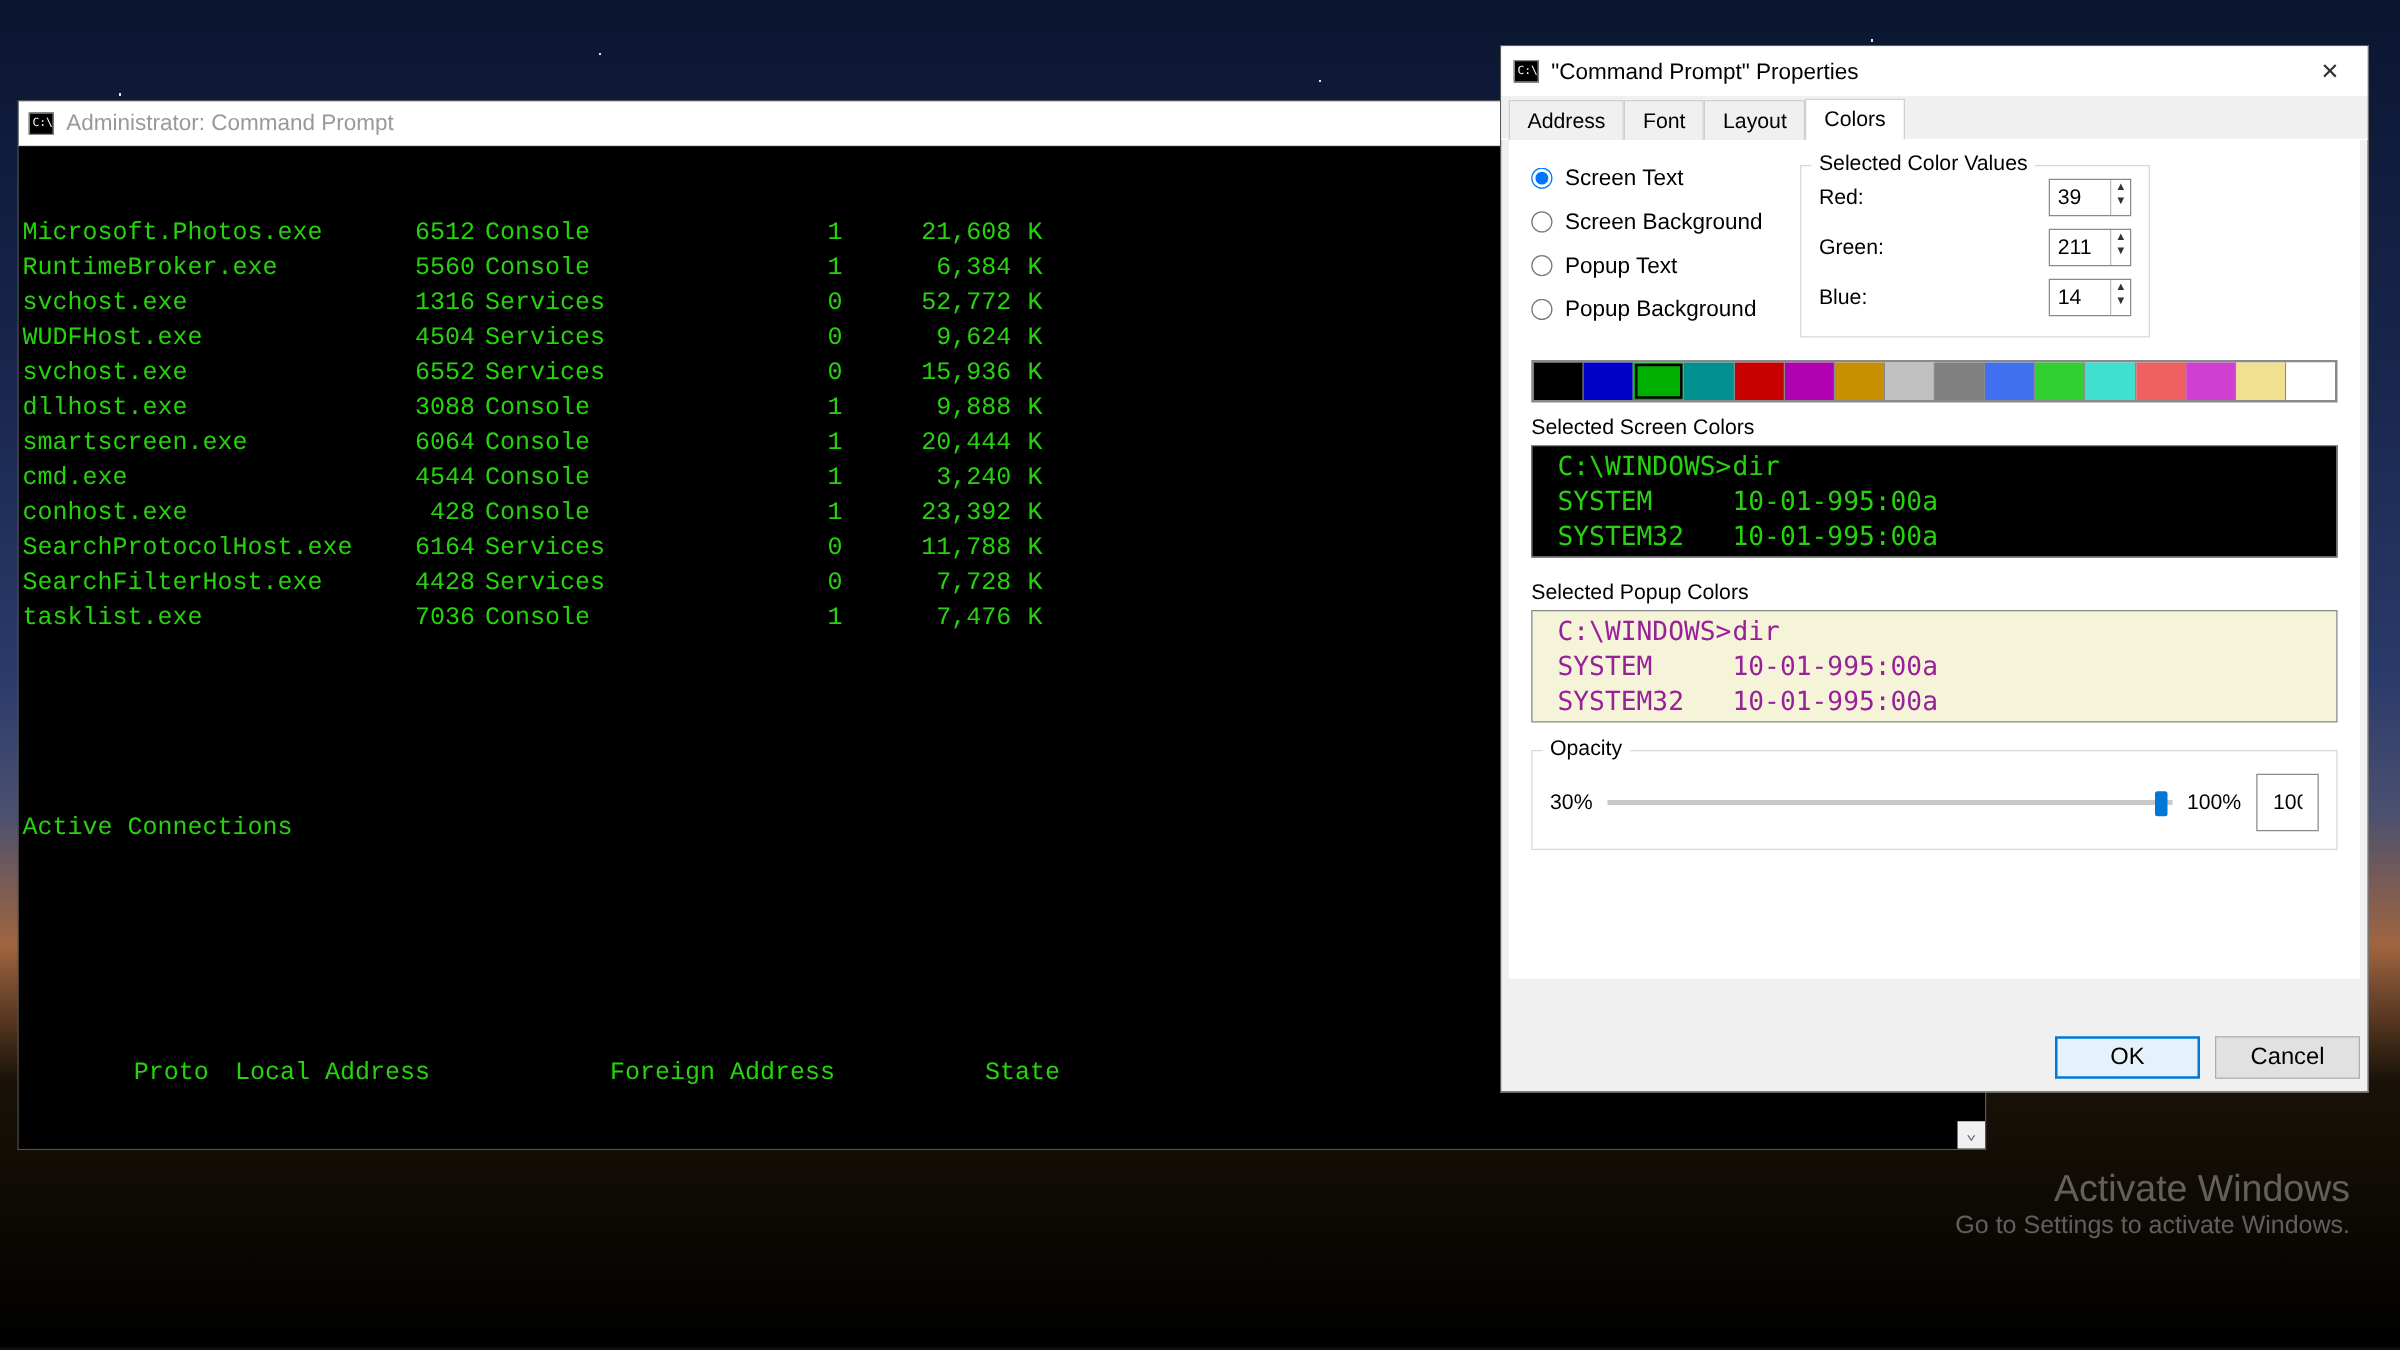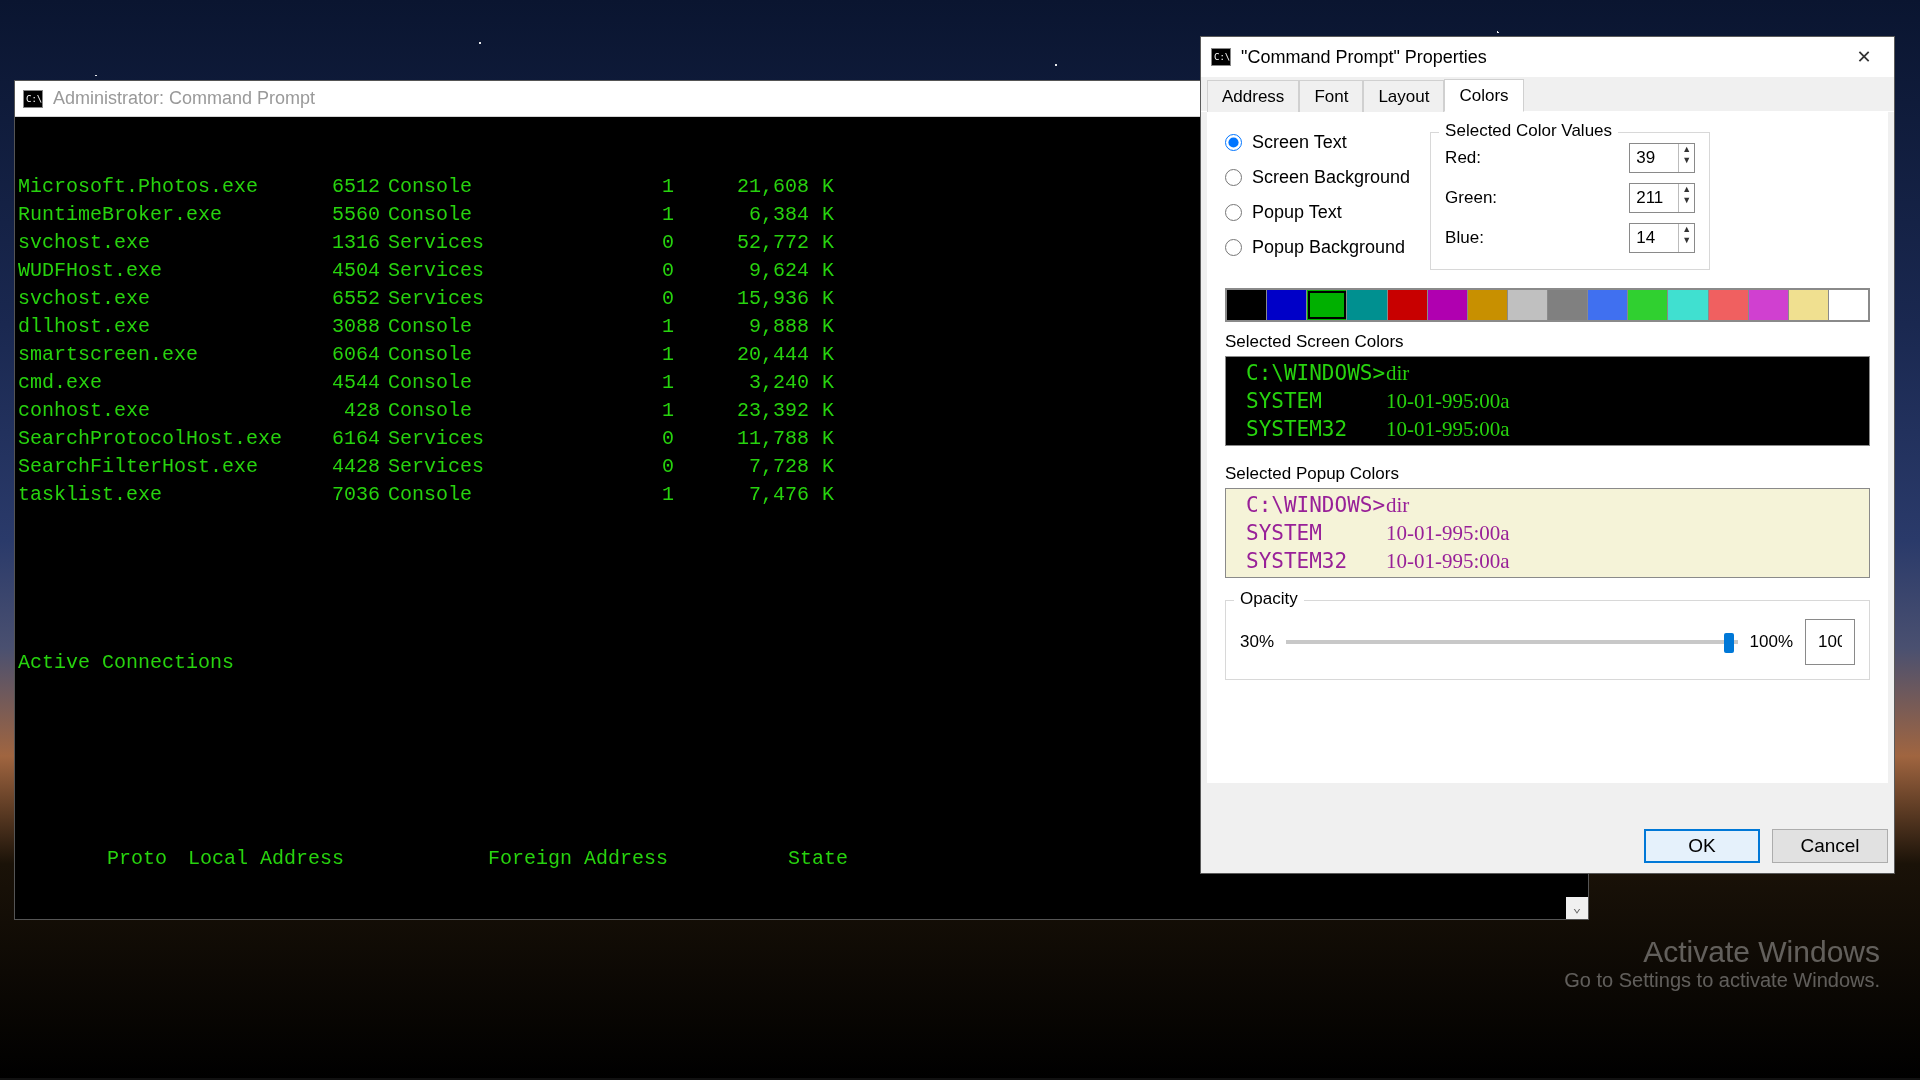--- a/index.html
+++ b/index.html
@@ -89,21 +89,21 @@
     height:35px; background:#f0f0f0; display:flex; align-items:flex-end;
     padding-left:6px; gap:0; border-bottom:1px solid #fff;
   }
   .tab{
     padding:6px 14px 5px; font-size:17px; color:#000;
     border:1px solid #d0d0d0; border-bottom:none;
     background:#f0f0f0; position:relative; top:1px; cursor:pointer;
   }
   .tab.active{background:#fff; border-bottom:1px solid #fff; z-index:2;}
   .dialog-body{flex:1; background:#fff; margin:0 6px 6px 6px; padding:20px 18px; position:relative;}
-  .top-row{display:flex; gap:20px;}
+  .top-row{display:flex; gap:30px;}
   .radio-col{display:flex; flex-direction:column; gap:14px;}
   .radio-opt{display:flex; align-items:center; gap:10px; font-size:18px;}
   .radio-opt input{width:17px;height:17px;}
   .color-values-box{border:1px solid #d8d8d8; padding:10px 14px 6px 14px; position:relative; width:280px;}
   .cvb-title{position:absolute; top:-12px; left:8px; background:#fff; padding:0 6px; font-size:17px;}
   .cv-row{display:flex; align-items:center; justify-content:space-between; margin-bottom:10px;}
   .cv-row label{font-size:17px;}
   .spinner{display:flex; border:1px solid #8a8a8a; background:#fff;}
   .spinner input{width:48px; border:none; padding:4px 6px; font-size:17px; outline:none;}
   .spin-btns{display:flex; flex-direction:column; border-left:1px solid #bcbcbc;}
@@ -113,21 +113,21 @@
   .swatch:last-child{border-right:none;}
   .swatch.selected{outline:2px solid #000; outline-offset:-3px; z-index:1;}
   .preview-label{font-size:17px; margin-top:10px;}
   .preview{
     border:1px solid #8a8a8a; font-family:Consolas,monospace;
     font-size:21px; line-height:28px; padding:2px 20px; white-space:pre;
     margin-top:4px;
   }
   .preview .r{display:flex;}
   .preview .c1{width:140px;}
-  .preview .c2{width:140px;font-family:Liberation Serif, serif;}
+  .preview .c2{width:140px;}
   .preview .c3{width:150px;}
   .preview .c4{width:90px; text-align:right;}
   .opacity-section{border:1px solid #d8d8d8; margin-top:22px; padding:18px 14px 14px 14px; position:relative;}
   .opacity-title{position:absolute; top:-12px; left:8px; background:#fff; padding:0 6px; font-size:17px;}
   .opacity-row{display:flex; align-items:center; gap:12px; font-size:17px;}
   .opacity-track{flex:1; height:4px; background:#c8c8c8; position:relative;}
   .opacity-thumb{position:absolute; top:-7px; width:10px; height:20px; background:#0078d7; border-radius:2px;}
   .opacity-input{width:50px; border:1px solid #8a8a8a; padding:12px; font-size:17px; text-align:right;}
   .dialog-footer{display:flex; justify-content:flex-end; gap:12px; padding:8px 6px 10px;}
   .dbtn{width:116px; height:34px; font-size:19px; background:#e1e1e1; border:1px solid #adadad; cursor:pointer;margin-top:32px;}

